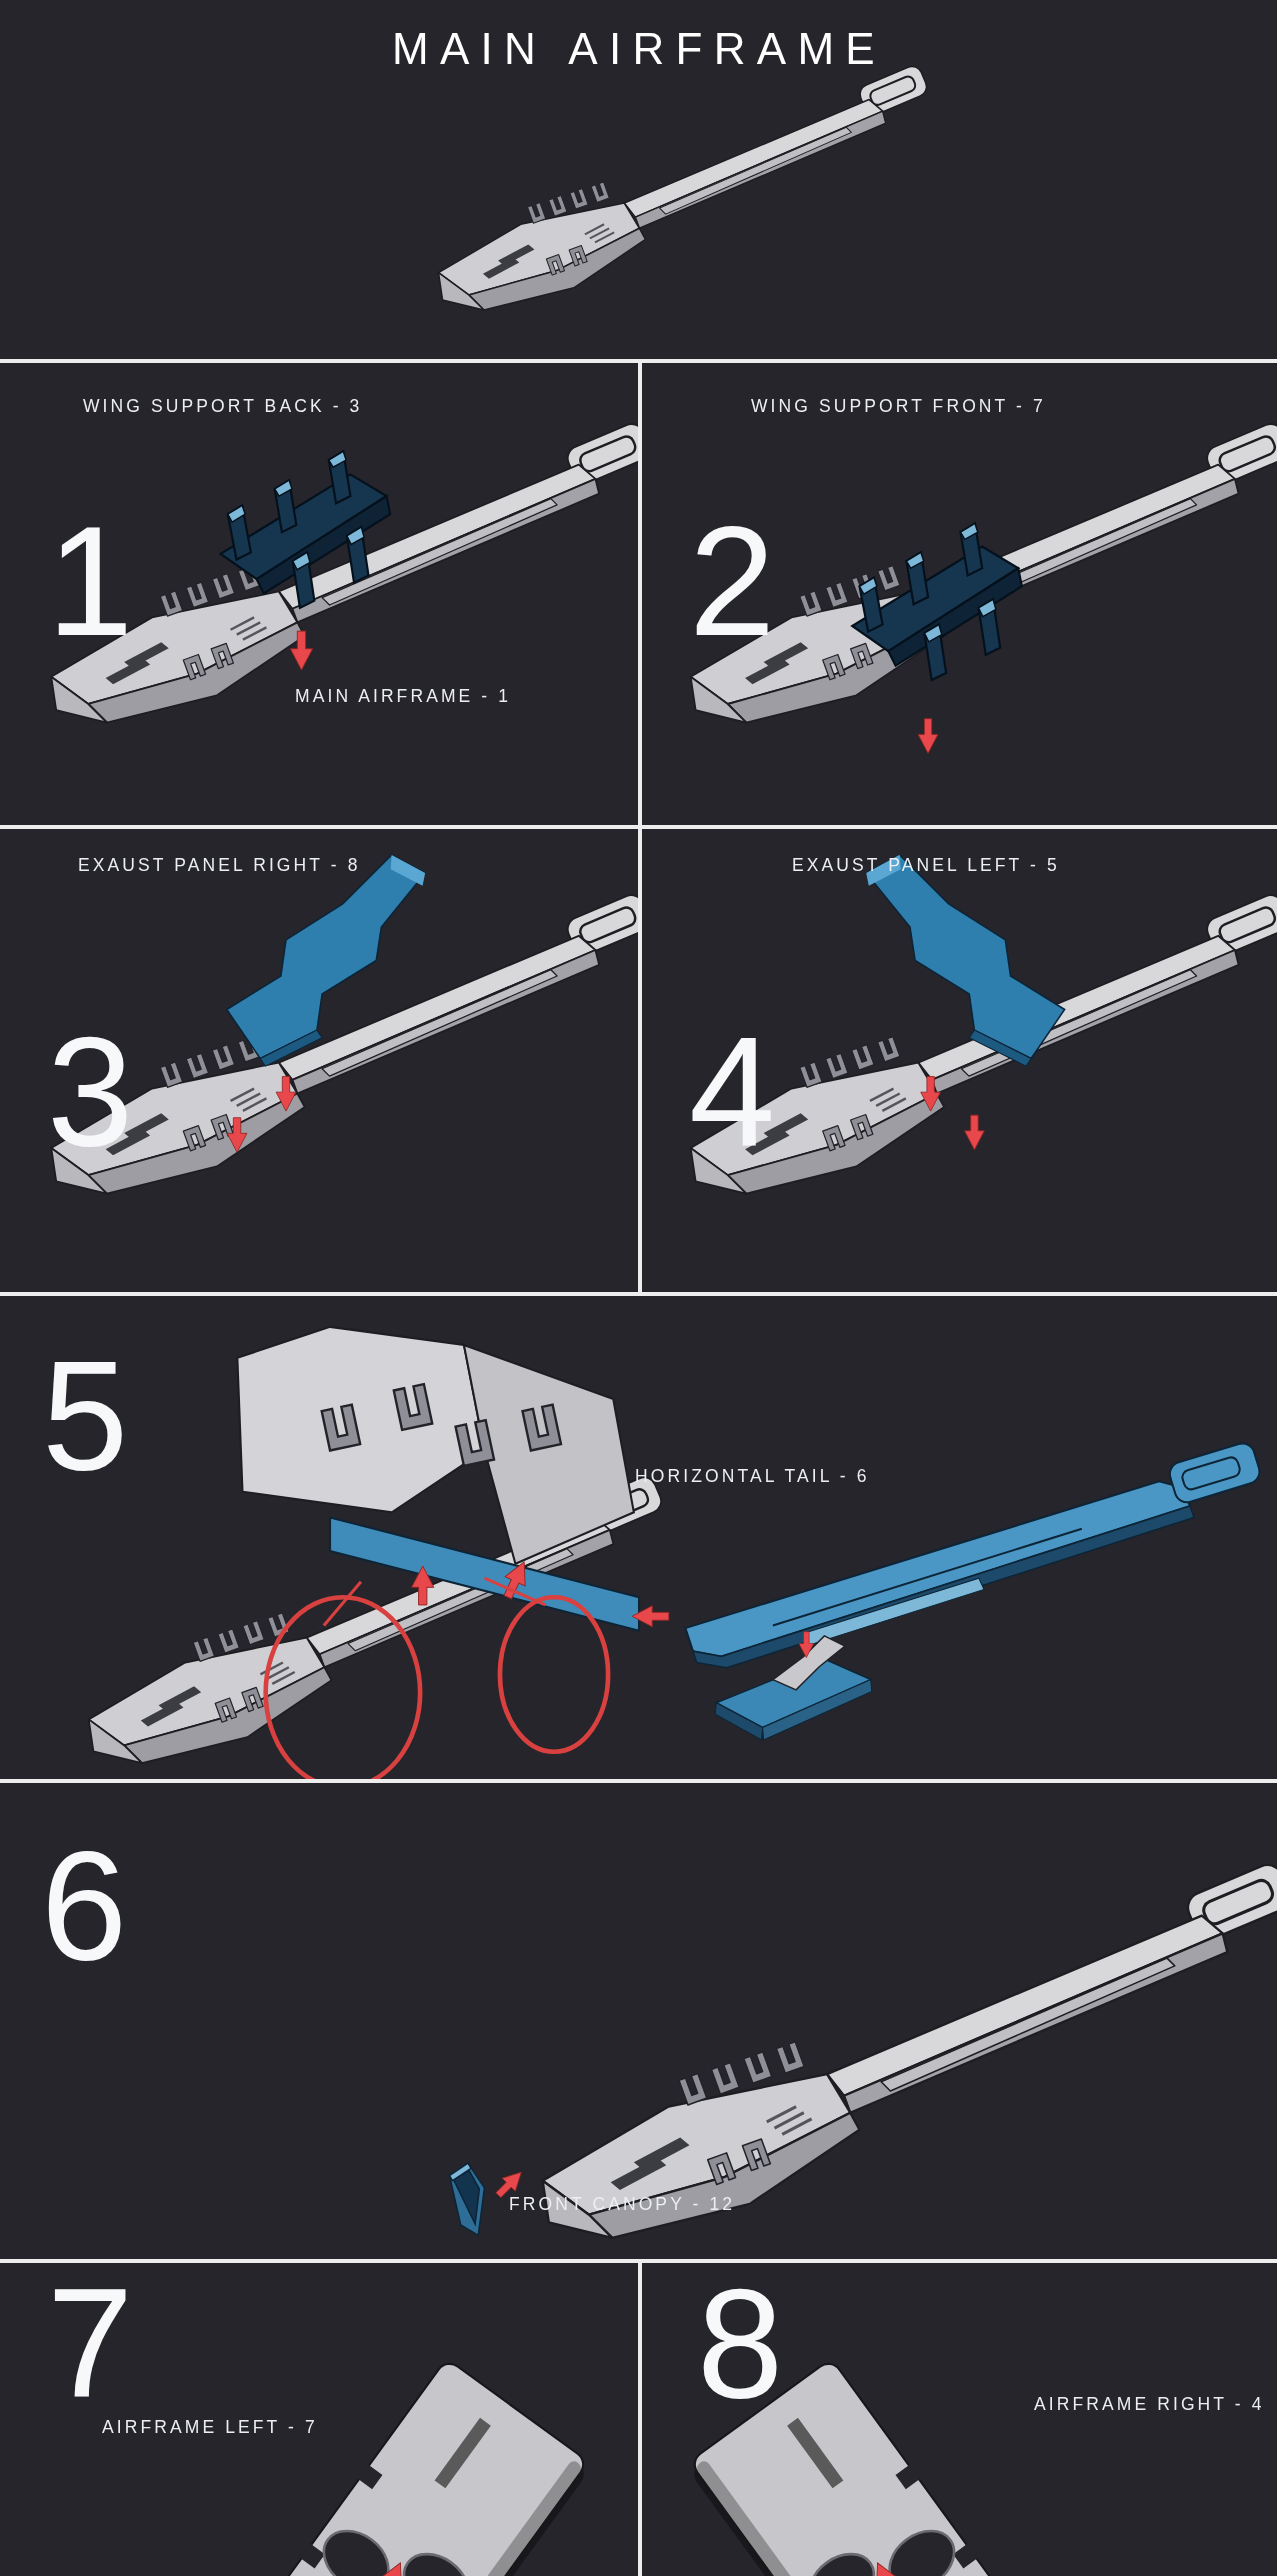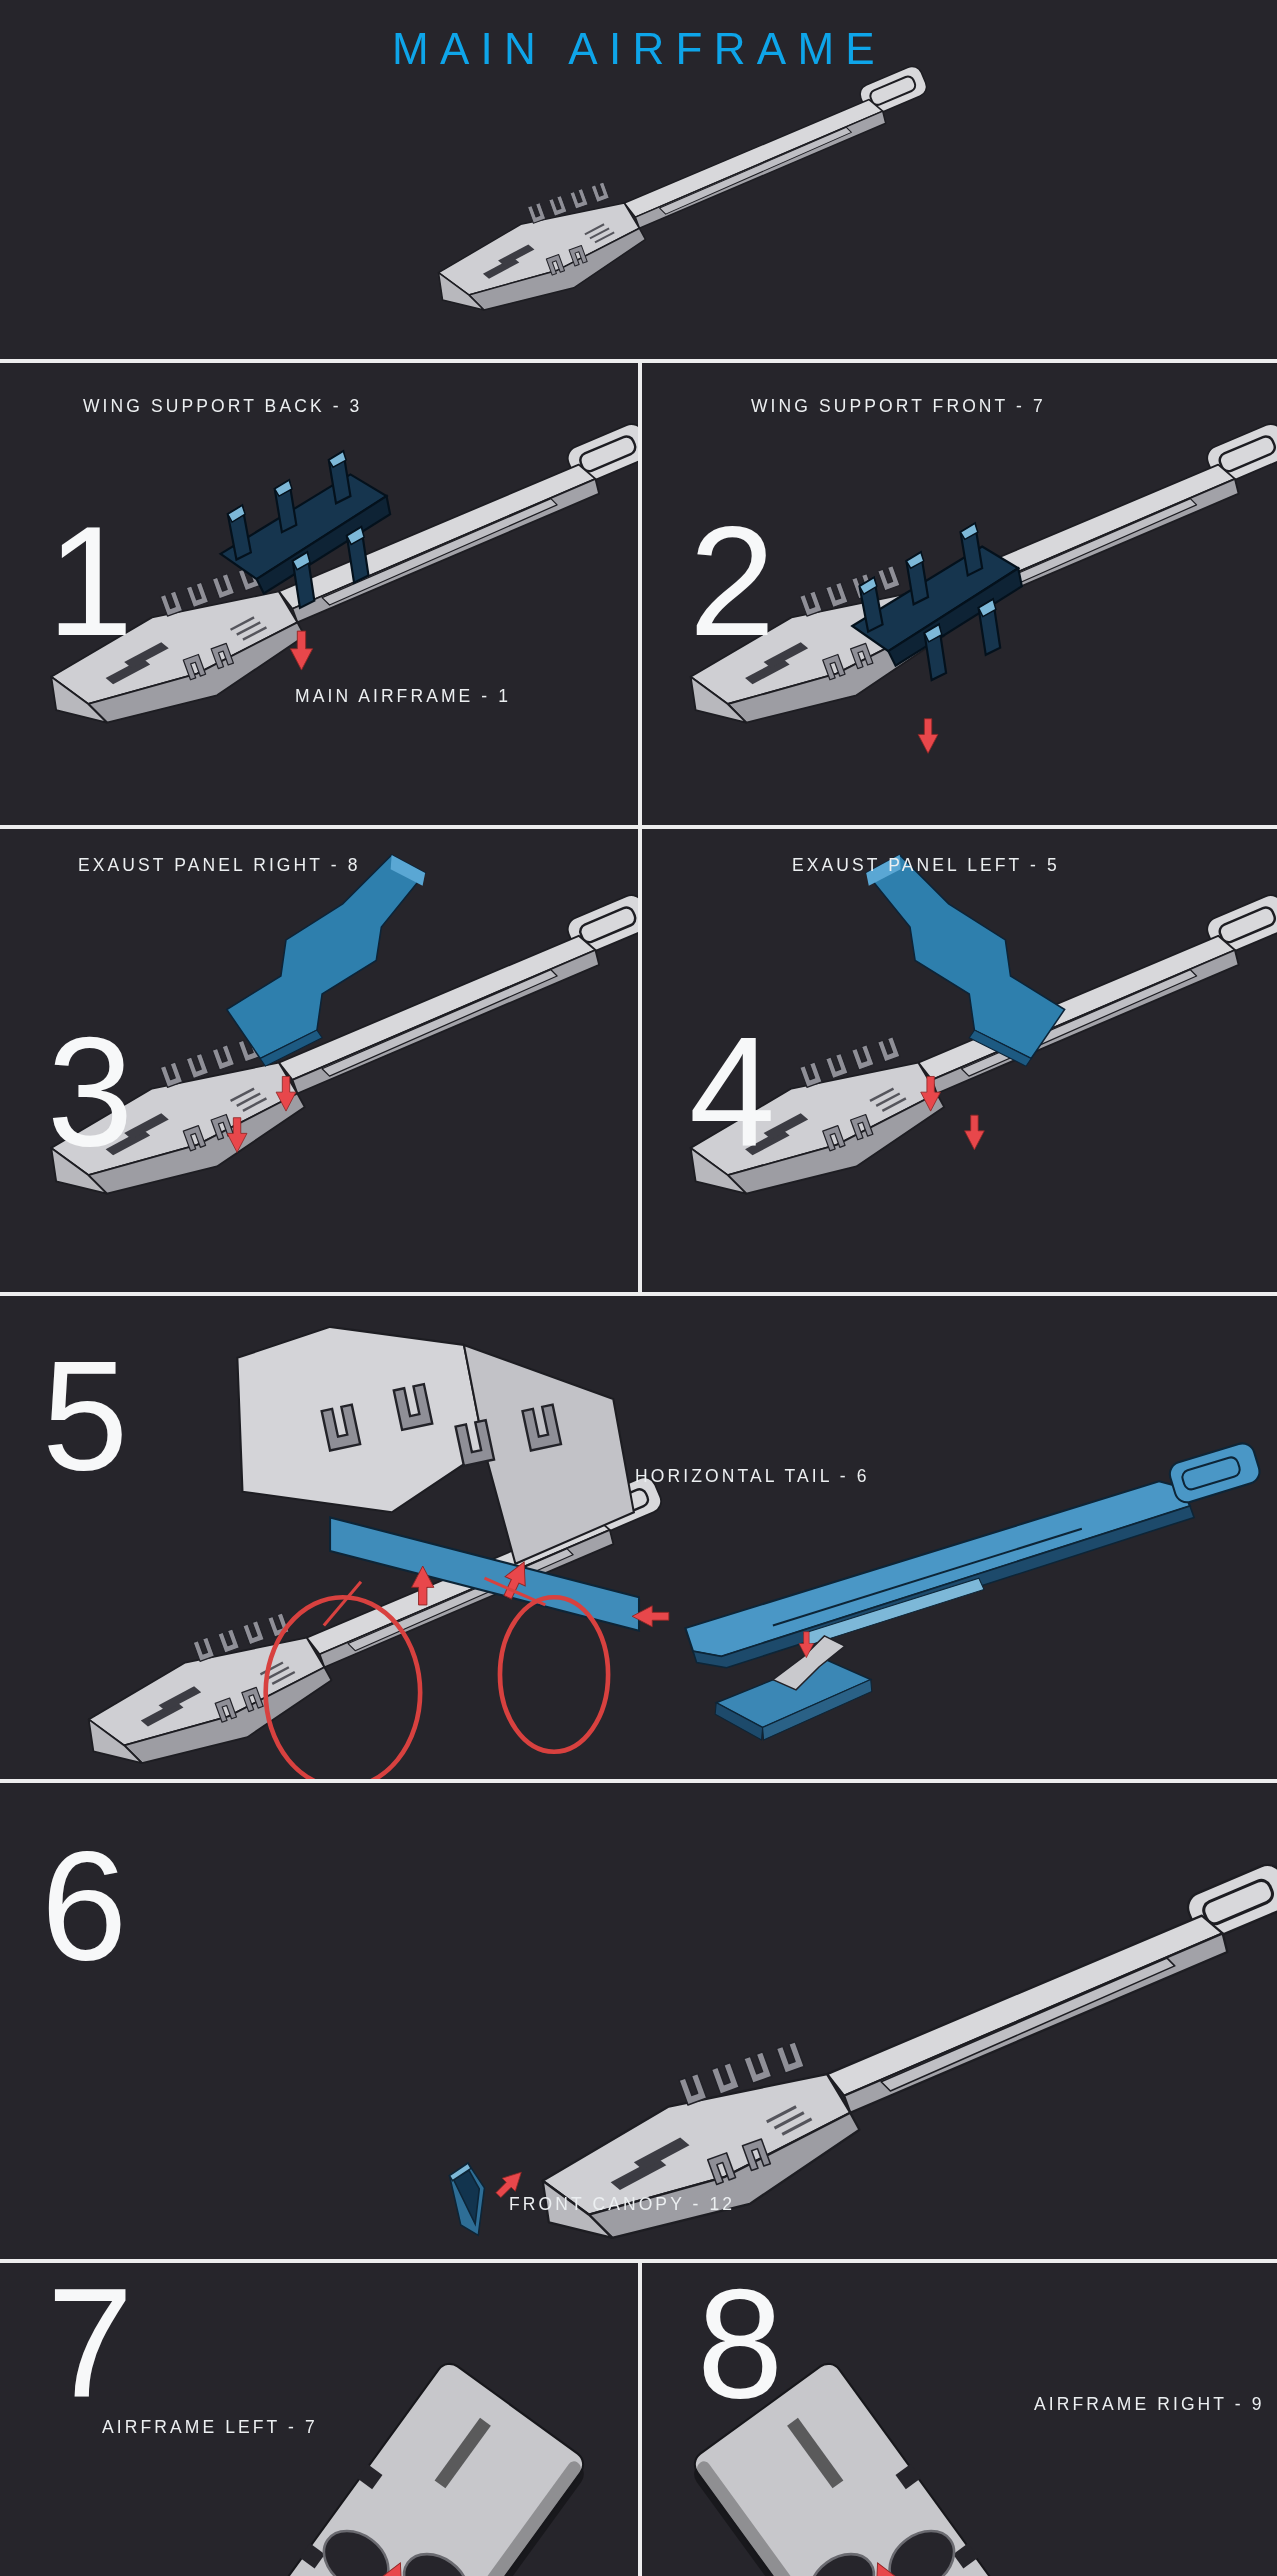--- a/index.html
+++ b/index.html
@@ -7,21 +7,21 @@
     width:1278px;height:3743px;position:relative;overflow:hidden;
     background:#232228;
     font-family:"Liberation Sans", sans-serif;
   }
   .panel{position:absolute;background:#26252b}
   .panel svg{position:absolute;left:0;top:0;display:block}
   .divider-h{position:absolute;left:0;width:1278px;height:4.1px;background:#ededee}
   .divider-v{position:absolute;width:4.1px;background:#ededee}
   .title{
     position:absolute;top:24px;left:639px;transform:translateX(-50%);
-    color:#0ea5e9;font-size:44px;font-weight:300;letter-spacing:11.3px;white-space:nowrap;
+    color:#ffffff;font-size:44px;font-weight:300;letter-spacing:11.3px;white-space:nowrap;
   }
   .label{
     position:absolute;color:#eceff1;font-size:17.5px;font-weight:400;
     letter-spacing:3.1px;white-space:nowrap;margin-left:44px;
   }
   .stepnum{
     position:absolute;color:#f7f8f9;font-size:155px;line-height:.82;
     font-weight:200;letter-spacing:2.1px;white-space:nowrap;
   }
 </style>
@@ -274,16 +274,16 @@
 <div class="label" style="left:58px;top:2417px">AIRFRAME LEFT - 7</div>
 
 <div class="panel" style="left:642px;top:2263px;width:636px;height:493px">
   <svg viewBox="0 0 1234 956" width="636" height="493">
     <g transform="translate(1234,0) scale(-1,1)">
       <use href="#p7art"></use>
     </g>
   </svg>
 </div>
 <div class="stepnum" style="left:697px;top:2280px">8</div>
-<div class="label" style="left:990px;top:2394px">AIRFRAME RIGHT - 9</div>
+<div class="label" style="left:990px;top:2394px">AIRFRAME RIGHT - 4</div>
 
 <div class="divider-v" style="left:638px;top:2263px;height:493px"></div>
 
 
 </body></html>

